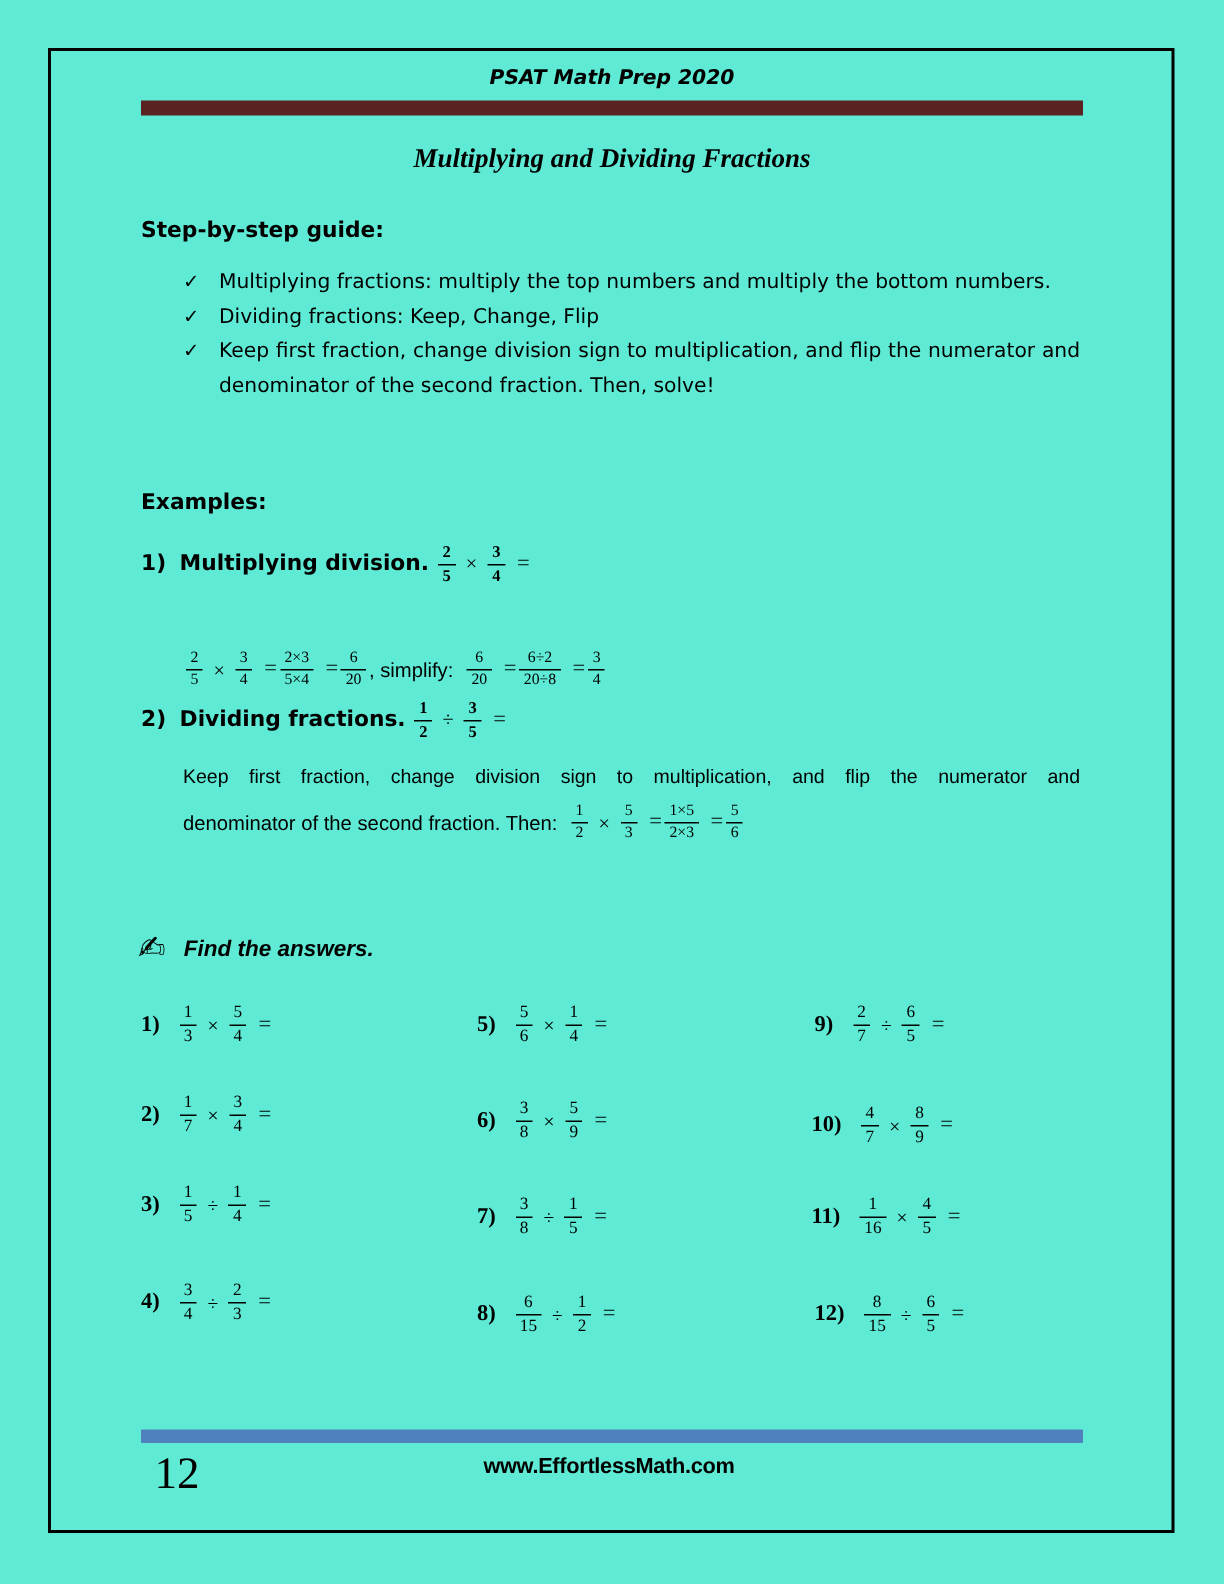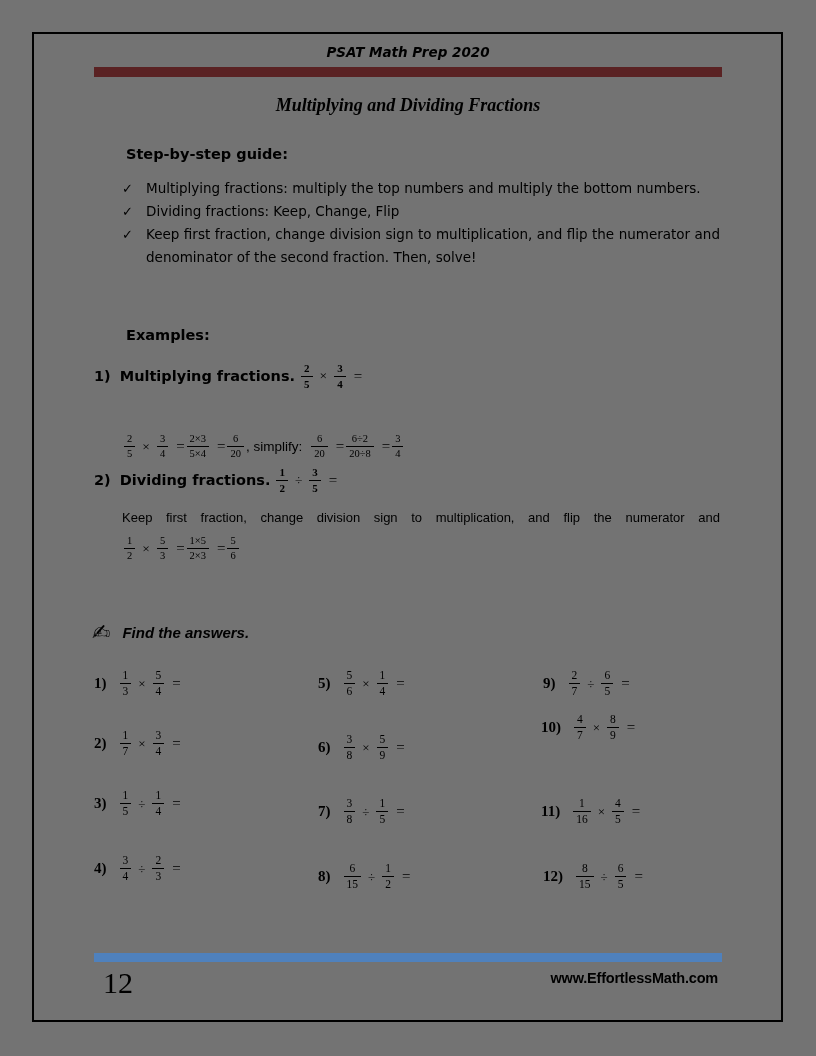--- a/index.html
+++ b/index.html
@@ -1,27 +1,27 @@
 <!DOCTYPE html>
 <html><head>
 <meta charset="utf-8">
 <style>
   html,body { margin:0; padding:0; background:#ffffff; }
-  .page { position:relative; width:816px; height:1056px; background:#737373; color:#000;
+  .page { position:relative; width:816px; height:1056px; background:#5eead4; color:#000;
           font-family:"DejaVu Sans", sans-serif; overflow:hidden; }
   .frame { position:absolute; left:32px; top:32px; width:747px; height:986px; border:2px solid #000; }
 
   .header-title { position:absolute; top:44px; left:0; width:100%; text-align:center;
                   font-family:"DejaVu Sans", sans-serif; font-weight:bold; font-style:italic; font-size:13.5px; }
   .maroon-bar { position:absolute; left:94px; top:67px; width:628px; height:10px; background:#5a2223; }
 
   .page-title { position:absolute; top:95px; left:0; width:100%; text-align:center; margin:0;
                 font-family:"Liberation Serif", serif; font-weight:bold; font-style:italic; font-size:18px; }
 
-  .guide-heading, .examples-heading { position:absolute; left:94px; font-size:14.5px; font-weight:bold;margin-left:32px; }
+  .guide-heading, .examples-heading { position:absolute; left:94px; font-size:14.5px; font-weight:bold; }
   .guide-heading { top:146px; }
   .examples-heading { top:327px;text-align:right; }
 
   .bullets { position:absolute; left:122px; top:177px; width:598px; }
   .bullet { display:flex; }
   .bullet .check { width:24px; flex:none; font-size:13px; line-height:23px; }
   .bullet .btext { flex:1; font-size:13.5px; line-height:23px; text-align:justify; }
 
   .frac { display:inline-block; text-align:center; font-family:"Liberation Serif", serif;
           line-height:1.15; vertical-align:middle; margin:0 2px; }
@@ -51,21 +51,21 @@
   .find-row .hand { font-size:22px; margin-right:12px; font-family:"DejaVu Sans", sans-serif; }
   .find-row .find-text { font-weight:bold; font-style:italic; font-size:15px; font-family:"Liberation Sans", sans-serif; }
 
   .problem { position:absolute; display:flex; align-items:center; font-family:"Liberation Serif", serif; font-size:15px; }
   .problem .pnum { font-weight:bold; margin-right:11px; }
   .problem .frac { font-size:11.5px; }
   .problem .op { font-size:13px; }
 
   .blue-bar { position:absolute; left:94px; top:953px; width:628px; height:9px; background:#4f81bd; }
   .page-number { position:absolute; left:103px; top:966px; font-family:"Liberation Serif", serif; font-size:30px; }
-  .website { position:absolute; left:94px; top:970px; width:624px; text-align:right; font-weight:bold;
+  .website { position:absolute; left:94px; top:970px; width:624px; text-align:center; font-weight:bold;
              font-size:14.5px; font-family:"Liberation Sans", sans-serif; letter-spacing:-0.2px; }
 </style>
 </head>
 <body>
 
 <div class="page">
   <div class="frame"></div>
 
   <div class="header-title">PSAT Math Prep 2020</div>
   <div class="maroon-bar"></div>
@@ -85,21 +85,21 @@
     <div class="bullet">
       <span class="check">✓</span>
       <span class="btext">Keep first fraction, change division sign to multiplication, and flip the numerator and denominator of the second fraction. Then, solve!</span>
     </div>
   </div>
 
   <div class="examples-heading">Examples:</div>
 
   <div class="ex-row ex1-row">
     <span class="ex-label">1)</span>
-    <span class="ex-name">Multiplying fractions.</span>
+    <span class="ex-name">Multiplying division.</span>
     <span class="frac">
       <span class="fnum">2</span>
       <span class="fden">5</span>
     </span>
     <span class="op">×</span>
     <span class="frac">
       <span class="fnum">3</span>
       <span class="fden">4</span>
     </span>
     <span class="eq">=</span>
@@ -154,20 +154,21 @@
     <span class="frac">
       <span class="fnum">3</span>
       <span class="fden">5</span>
     </span>
     <span class="eq">=</span>
   </div>
 
   <div class="ex2-line1">Keep first fraction, change division sign to multiplication, and flip the numerator and</div>
 
   <div class="workline ex2-work">
+    <span class="wtext">denominator of the second fraction. Then:</span>
     <span class="frac">
       <span class="fnum">1</span>
       <span class="fden">2</span>
     </span>
     <span class="op">×</span>
     <span class="frac">
       <span class="fnum">5</span>
       <span class="fden">3</span>
     </span>
     <span class="eq">=</span>
@@ -299,21 +300,21 @@
         <span class="fnum">2</span>
         <span class="fden">7</span>
       </span>
     <span class="op">÷</span>
     <span class="frac">
         <span class="fnum">6</span>
         <span class="fden">5</span>
       </span>
     <span class="eq">=</span>
   </div>
-  <div class="problem" style="left:541px;top:713px">
+  <div class="problem" style="left:541px;top:736px">
     <span class="pnum">10)</span>
     <span class="frac">
         <span class="fnum">4</span>
         <span class="fden">7</span>
       </span>
     <span class="op">×</span>
     <span class="frac">
         <span class="fnum">8</span>
         <span class="fden">9</span>
       </span>

